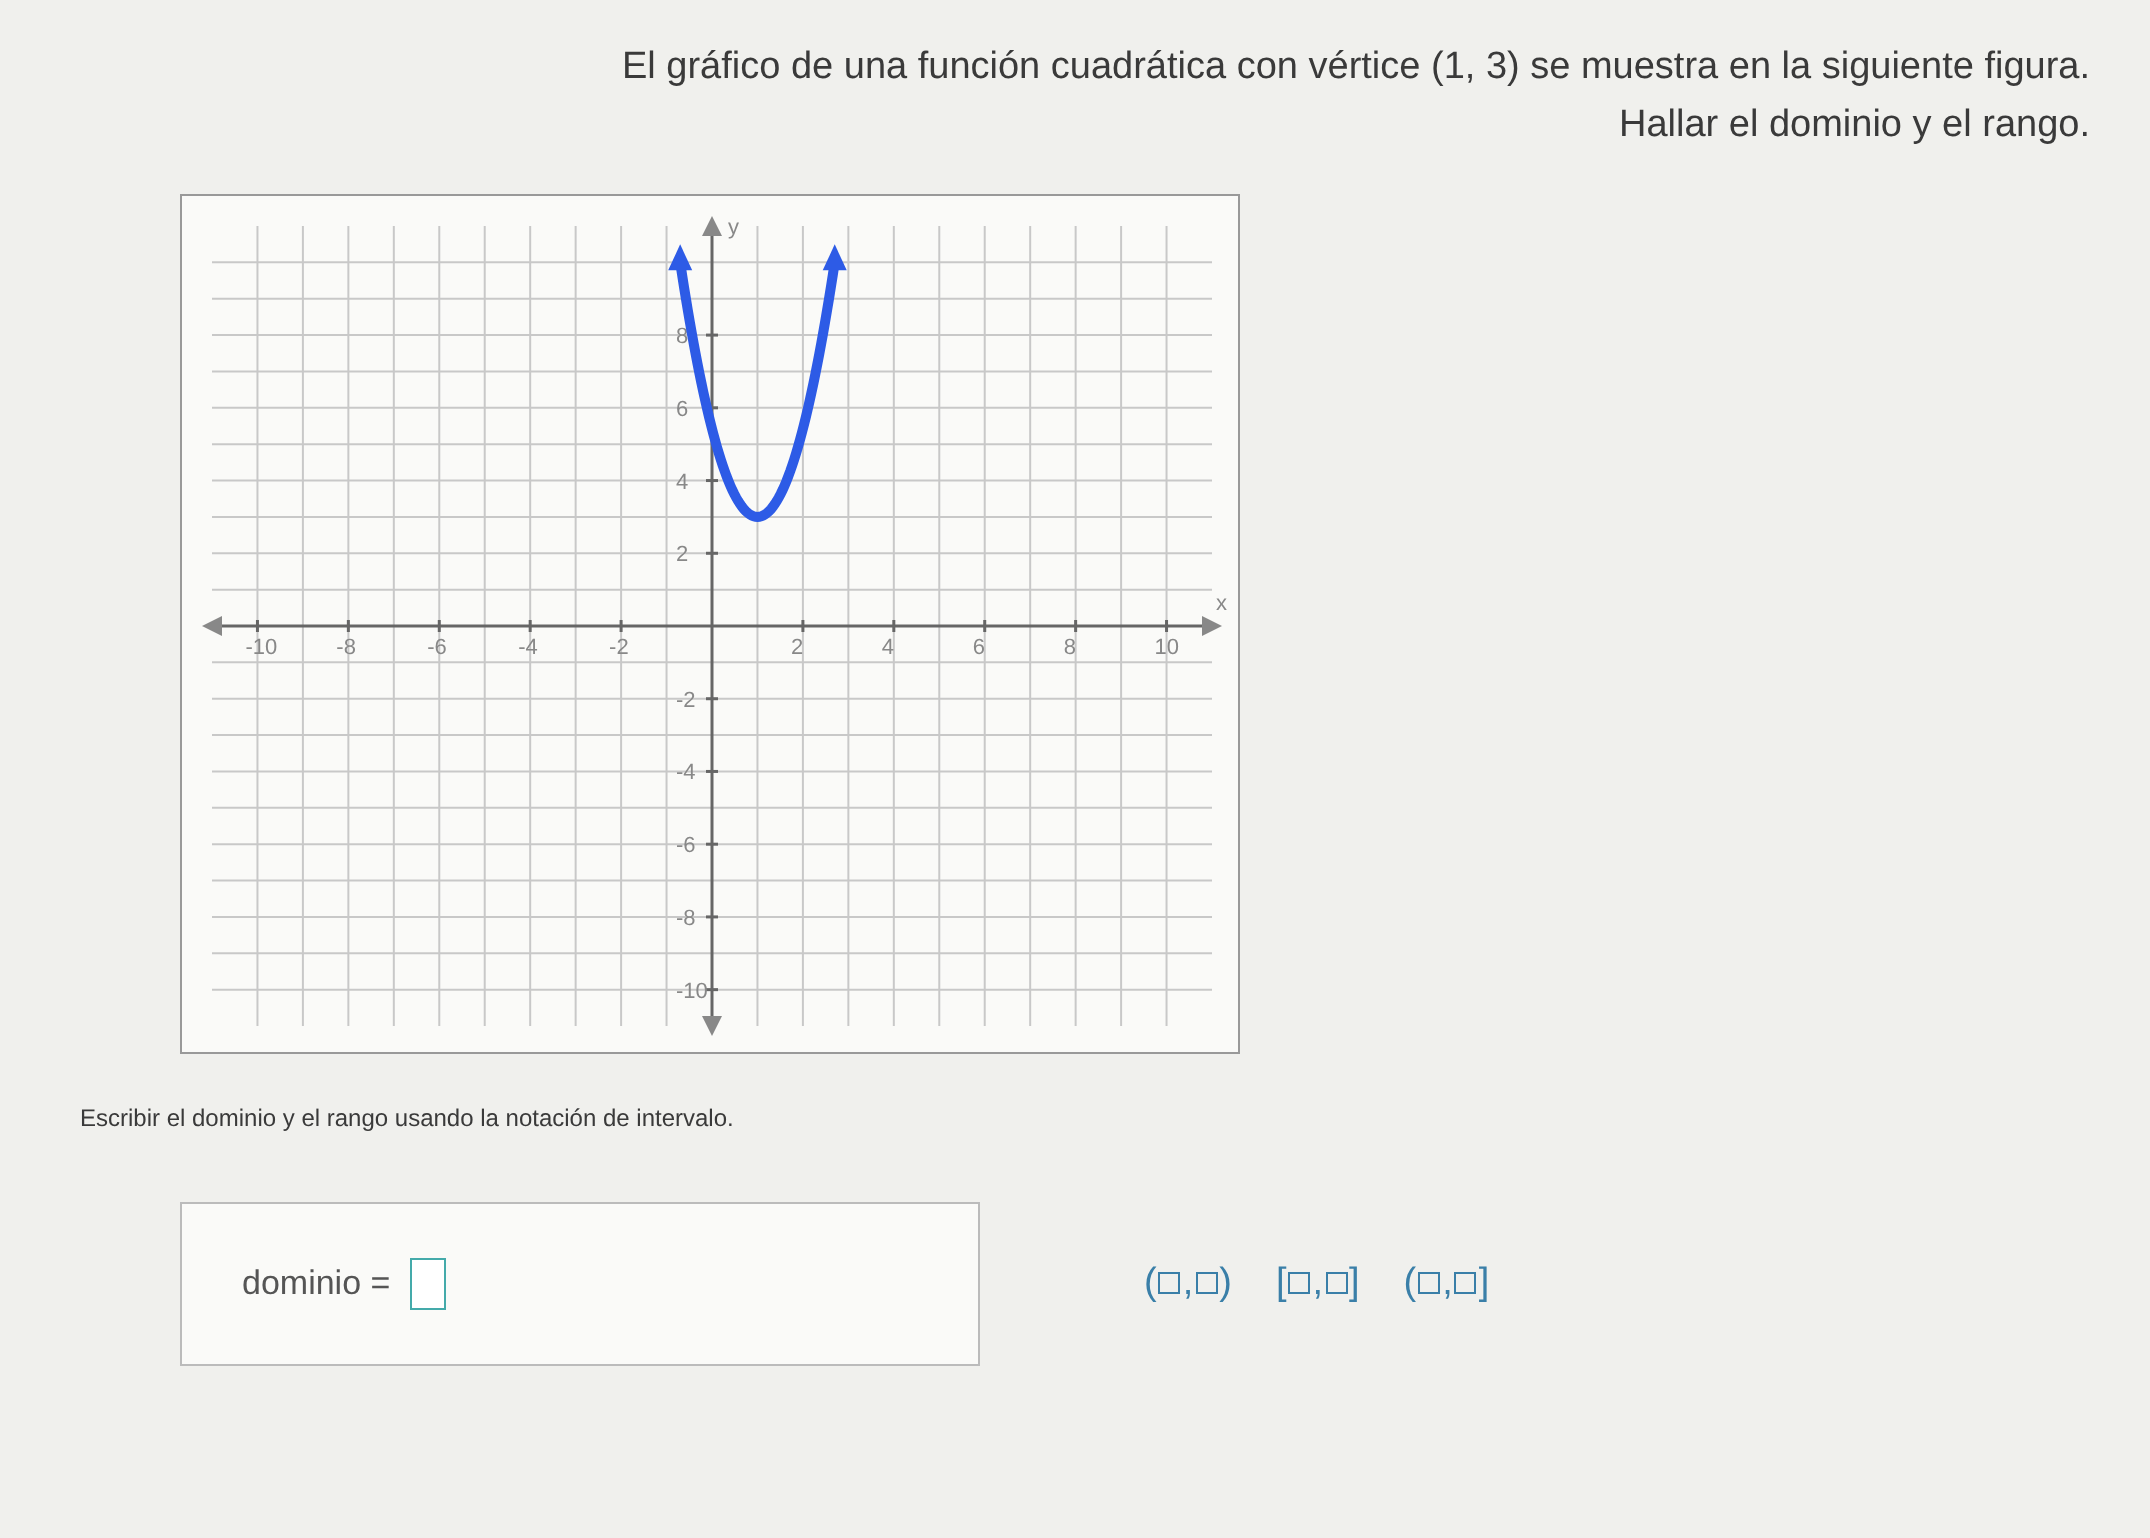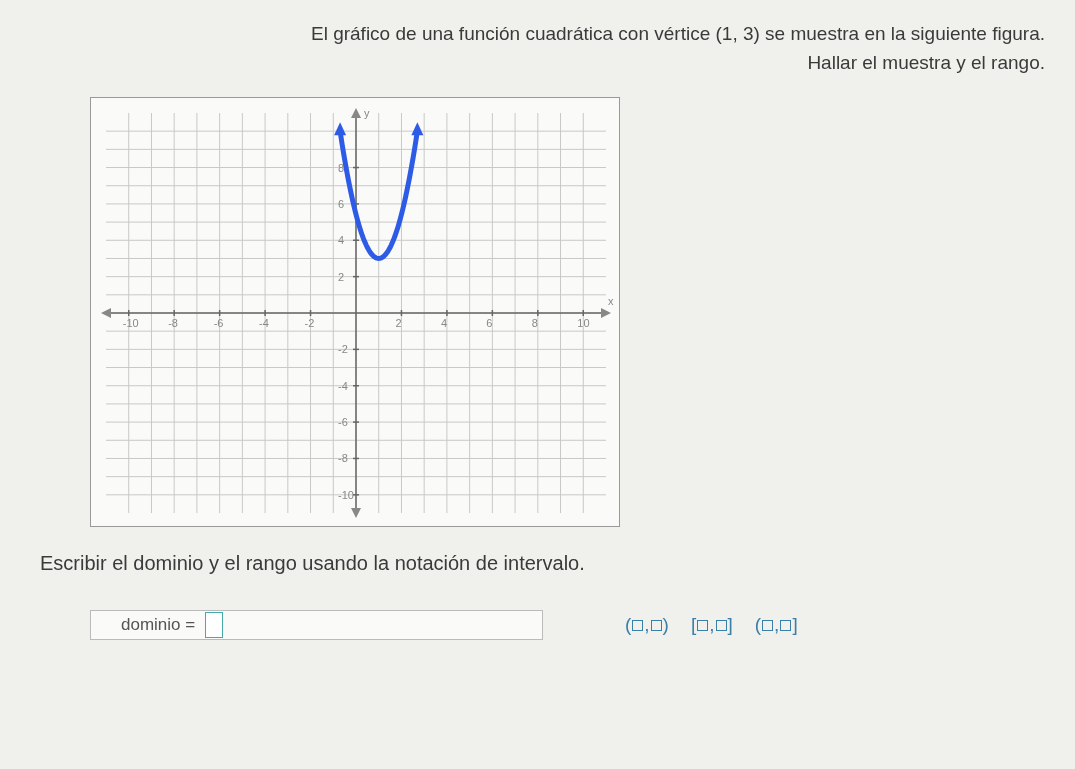--- a/index.html
+++ b/index.html
@@ -28,42 +28,42 @@
     }
     .grid-line { stroke: #c8c8c8; stroke-width: 1; }
     .axis-line { stroke: #666; stroke-width: 1.5; }
     .tick-text { font-size: 11px; fill: #888; font-family: Arial; }
     .axis-label { font-size: 11px; fill: #888; font-family: Arial; }
     .parabola { stroke: #2d5be6; stroke-width: 5; fill: none; stroke-linecap: round; }
     .arrow-head { fill: #2d5be6; }
     .axis-arrow { fill: #888; }
     
     .instruction-text {
-      font-size: 20px;
+      font-size: 12px;
       color: #3a3a3a;
       margin-top: 25px;
       margin-left: 10px;
     }
     .answer-row {
       display: flex;
       align-items: center;
       margin-top: 35px;
       gap: 80px;
     }
     .answer-box {
       border: 1px solid #bbb;
       background: #fafaf8;
-      padding: 1px 30px;
+      padding: 27px 30px;
       margin-left: 60px;
       display: flex;
       align-items: center;
       gap: 10px;
       font-size: 17px;
       color: #555;
-      width: 453px;
+      width: 400px;
     }
     .input-blank {
       display: inline-block;
       width: 18px;
       height: 26px;
       border: 1px solid #4aa;
       background: #fff;
     }
     .interval-buttons {
       display: flex;
@@ -78,21 +78,21 @@
       font-family: Arial;
       padding: 4px 2px;
     }
     .sq { display:inline-block; width:11px; height:11px; border:1.5px solid #3a7fa8; background:transparent; vertical-align:middle; margin:0 1px;}
   </style>
 </head>
 <body>
 
 <div class="problem-text">
   <span>El gráfico de una función cuadrática con vértice (1, 3) se muestra en la siguiente figura.</span><br>
-  <span>Hallar el muestra y el rango.</span>
+  <span>Hallar el dominio y el rango.</span>
 </div>
 
 <div class="chart-container">
   <svg id="graph-svg" width="530" height="430" viewBox="0 0 530 430">
       <line x1="37.72727272727273" y1="415" x2="37.72727272727273" y2="15" class="grid-line"></line>
       <line x1="60.45454545454545" y1="415" x2="60.45454545454545" y2="15" class="grid-line"></line>
       <line x1="83.18181818181817" y1="415" x2="83.18181818181817" y2="15" class="grid-line"></line>
       <line x1="105.9090909090909" y1="415" x2="105.9090909090909" y2="15" class="grid-line"></line>
       <line x1="128.63636363636363" y1="415" x2="128.63636363636363" y2="15" class="grid-line"></line>
       <line x1="151.36363636363635" y1="415" x2="151.36363636363635" y2="15" class="grid-line"></line>

